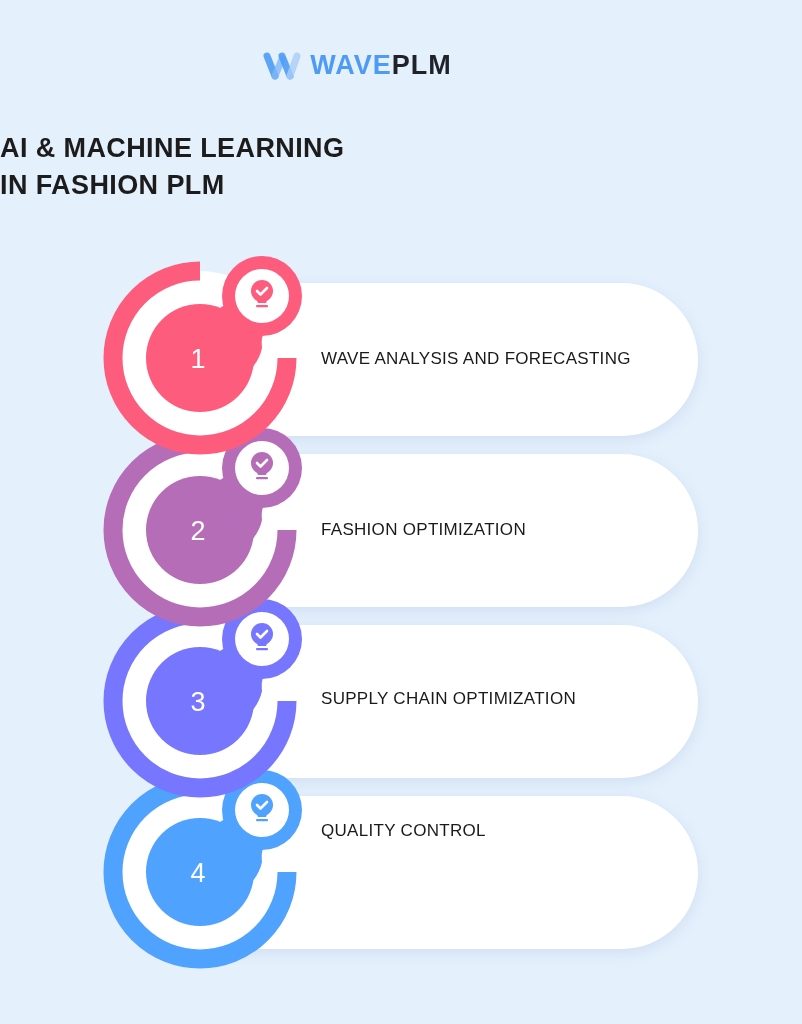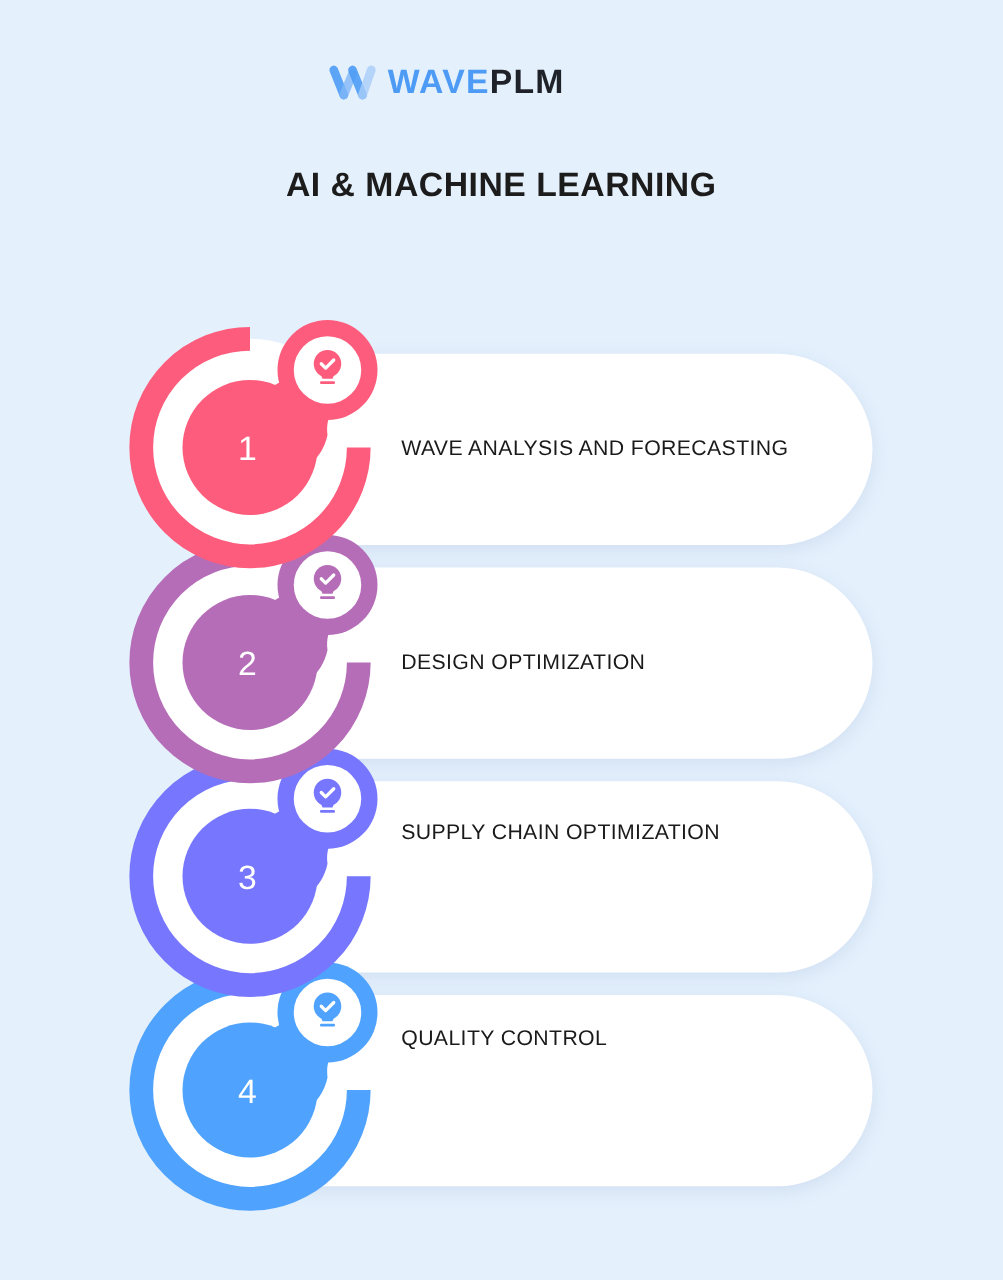--- a/index.html
+++ b/index.html
@@ -3,21 +3,21 @@
 <meta charset="utf-8">
 <style>
   * { margin:0; padding:0; box-sizing:border-box; }
   html, body { width:802px; height:1024px; }
   body { background:#e4f0fc; font-family:"Liberation Sans", "DejaVu Sans", sans-serif; position:relative; overflow:hidden; }
   .logo { position:absolute; top:50px; left:0; width:714px; display:flex; justify-content:center; align-items:center; gap:8px; }
   .logo-mark { width:40px; height:30px; }
   .logo-text { font-size:27px; font-weight:bold; letter-spacing:1px; }
   .logo-wave { color:#4d9bf5; }
   .logo-plm { color:#1f2229; }
-  .title { position:absolute; top:130px; left:0; width:802px; text-align:center; font-size:27px; font-weight:bold; color:#1c1c1c; line-height:37px; letter-spacing:0.4px; }
+  .title { position:absolute; top:130px; left:0; width:802px; text-align:left; font-size:27px; font-weight:bold; color:#1c1c1c; line-height:37px; letter-spacing:0.4px; }
   .card { position:absolute; left:170px; width:528px; height:153px; background:#ffffff; border-radius:77px; box-shadow:0 4px 14px rgba(120,150,200,0.18); }
   .card-label { position:absolute; left:321px; font-size:17px; color:#1a1a1a; letter-spacing:0.3px; }
   .badge-svg { position:absolute; left:0; top:0; overflow:visible; }
   .num { font-family:"Liberation Sans", sans-serif; font-size:27px; fill:#ffffff; }
 </style>
 </head>
 <body>
 
 <div class="logo">
   <svg class="logo-mark" viewBox="0 0 40 30">
@@ -26,30 +26,31 @@
       <line x1="13" y1="25" x2="20" y2="8" stroke="#7fb6f8" opacity="0.8"></line>
       <line x1="20" y1="5" x2="28" y2="25" stroke="#4d9bf5" opacity="0.9"></line>
       <line x1="28" y1="25" x2="35" y2="5" stroke="#a9cdf9" opacity="0.8"></line>
     </g>
   </svg>
   <div class="logo-text"><span class="logo-wave">WAVE</span><span class="logo-plm">PLM</span></div>
 </div>
 
 <div class="title">
   <div>AI &amp; MACHINE LEARNING</div>
+  <div>IN FASHION PLM</div>
 </div>
 
 <div class="card" style="top:283px"></div>
 <div class="card" style="top:454px"></div>
 <div class="card" style="top:625px"></div>
 <div class="card" style="top:796px"></div>
 
 <div class="card-label" style="top:349px">WAVE ANALYSIS AND FORECASTING</div>
-<div class="card-label" style="top:520px">DESIGN OPTIMIZATION</div>
-<div class="card-label" style="top:656px">SUPPLY CHAIN OPTIMIZATION</div>
+<div class="card-label" style="top:520px">FASHION OPTIMIZATION</div>
+<div class="card-label" style="top:689px">SUPPLY CHAIN OPTIMIZATION</div>
 <div class="card-label" style="top:821px">QUALITY CONTROL</div>
 
 <svg class="badge-svg" width="802" height="1024" viewBox="0 0 802 1024">
   <defs>
     <g id="badge">
 
       <circle cx="0" cy="0" r="87" fill="#ffffff"></circle>
       <path d="M 0 -87 A 87 87 0 1 0 87 0" fill="none" stroke="currentColor" stroke-width="19"></path>
 
       <circle cx="0" cy="0" r="54" fill="currentColor"></circle>

